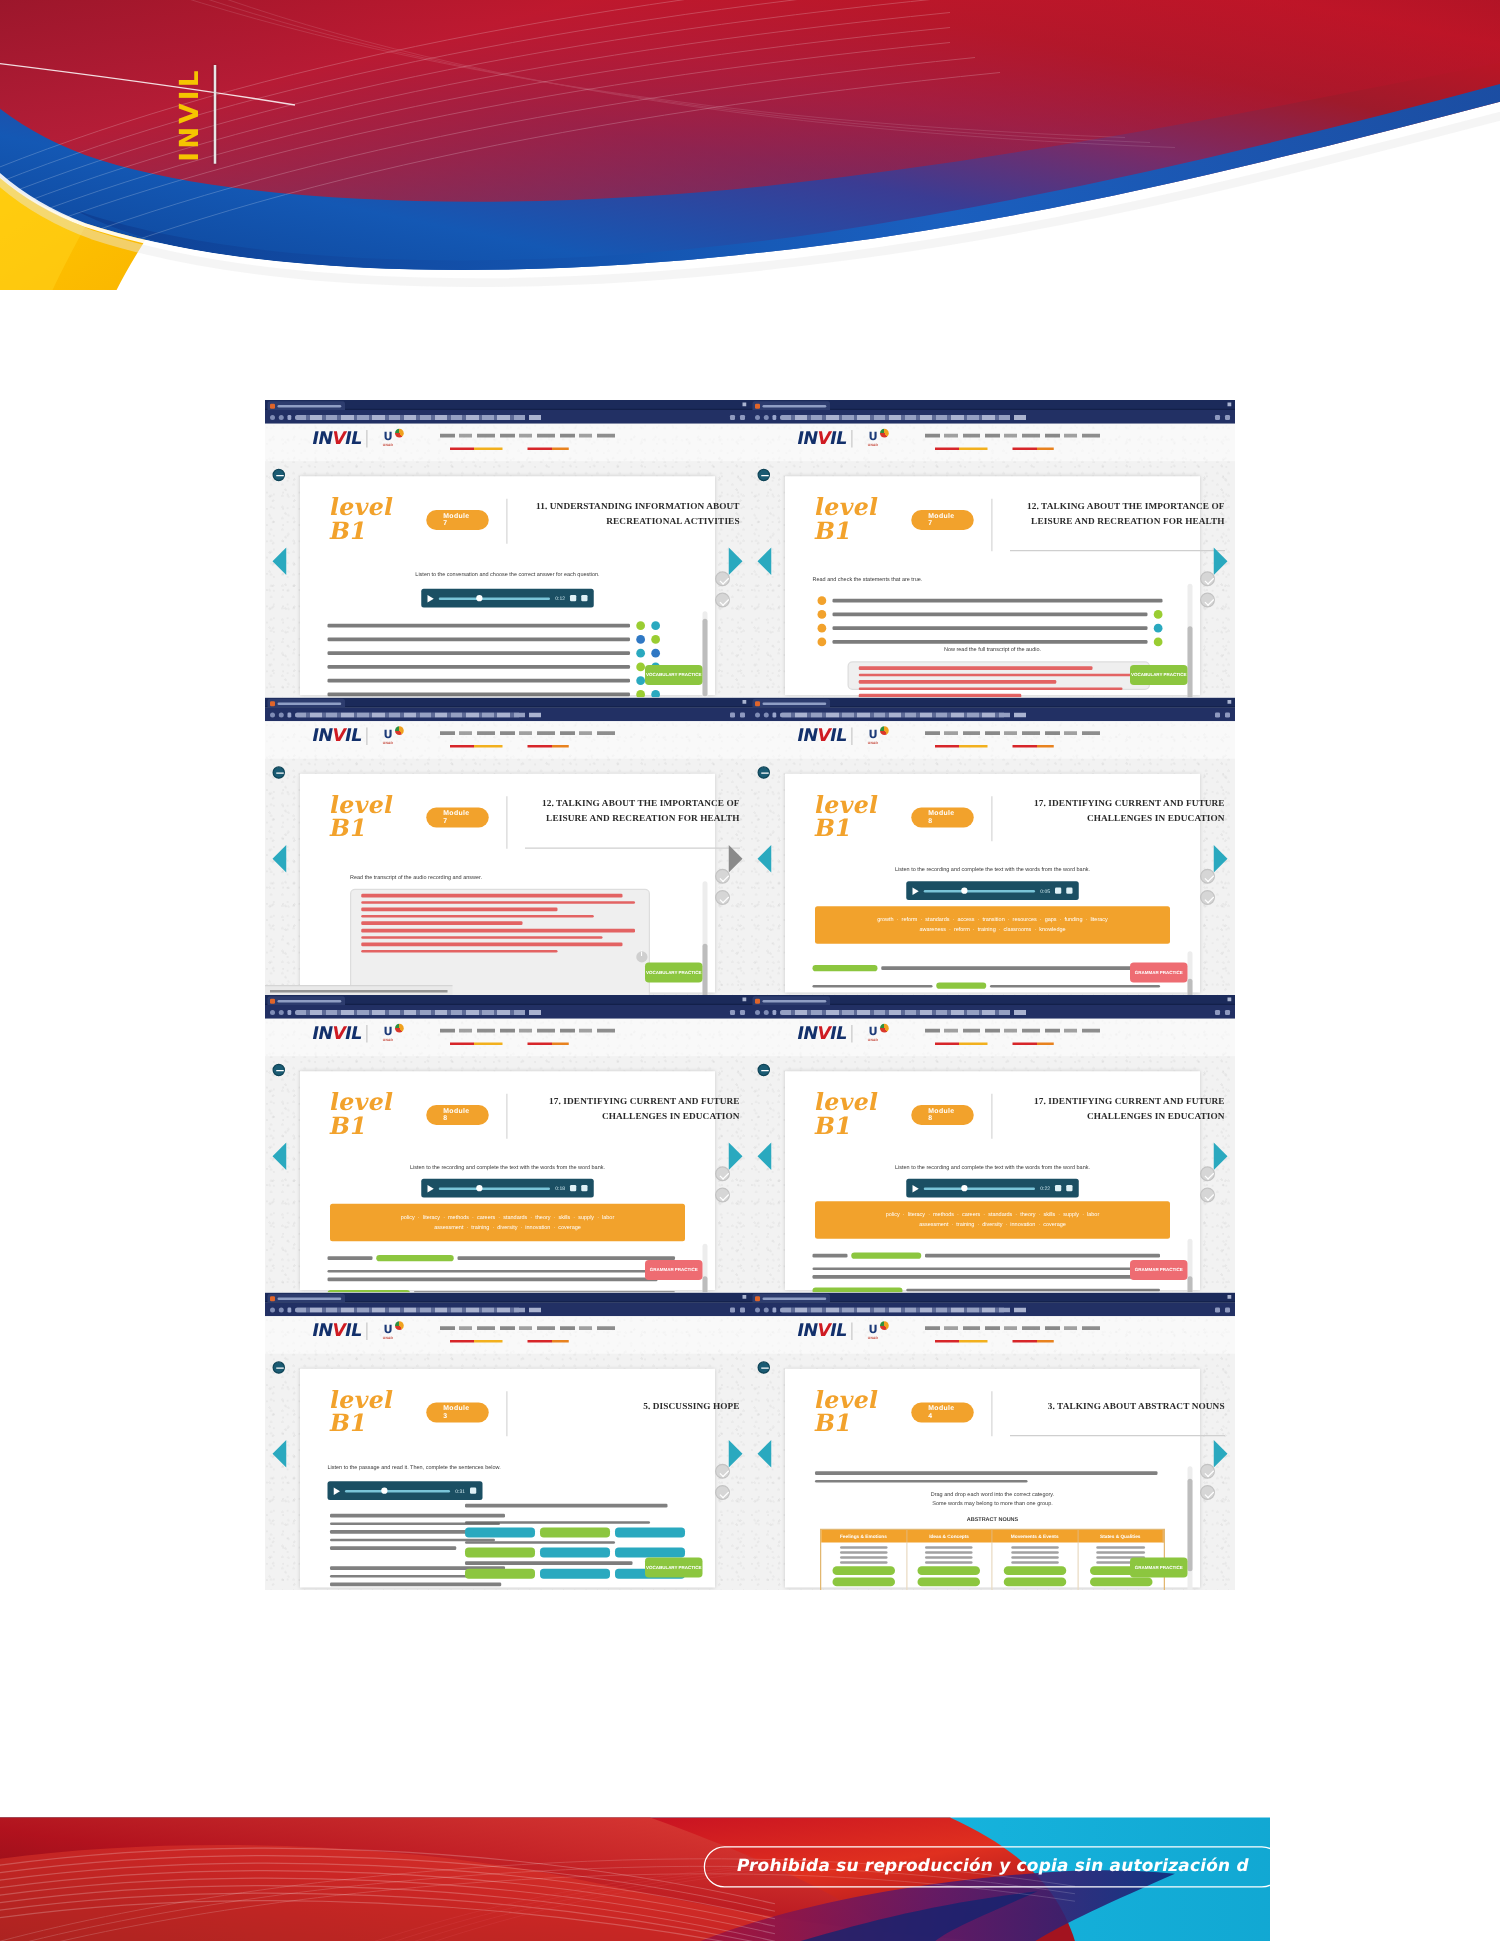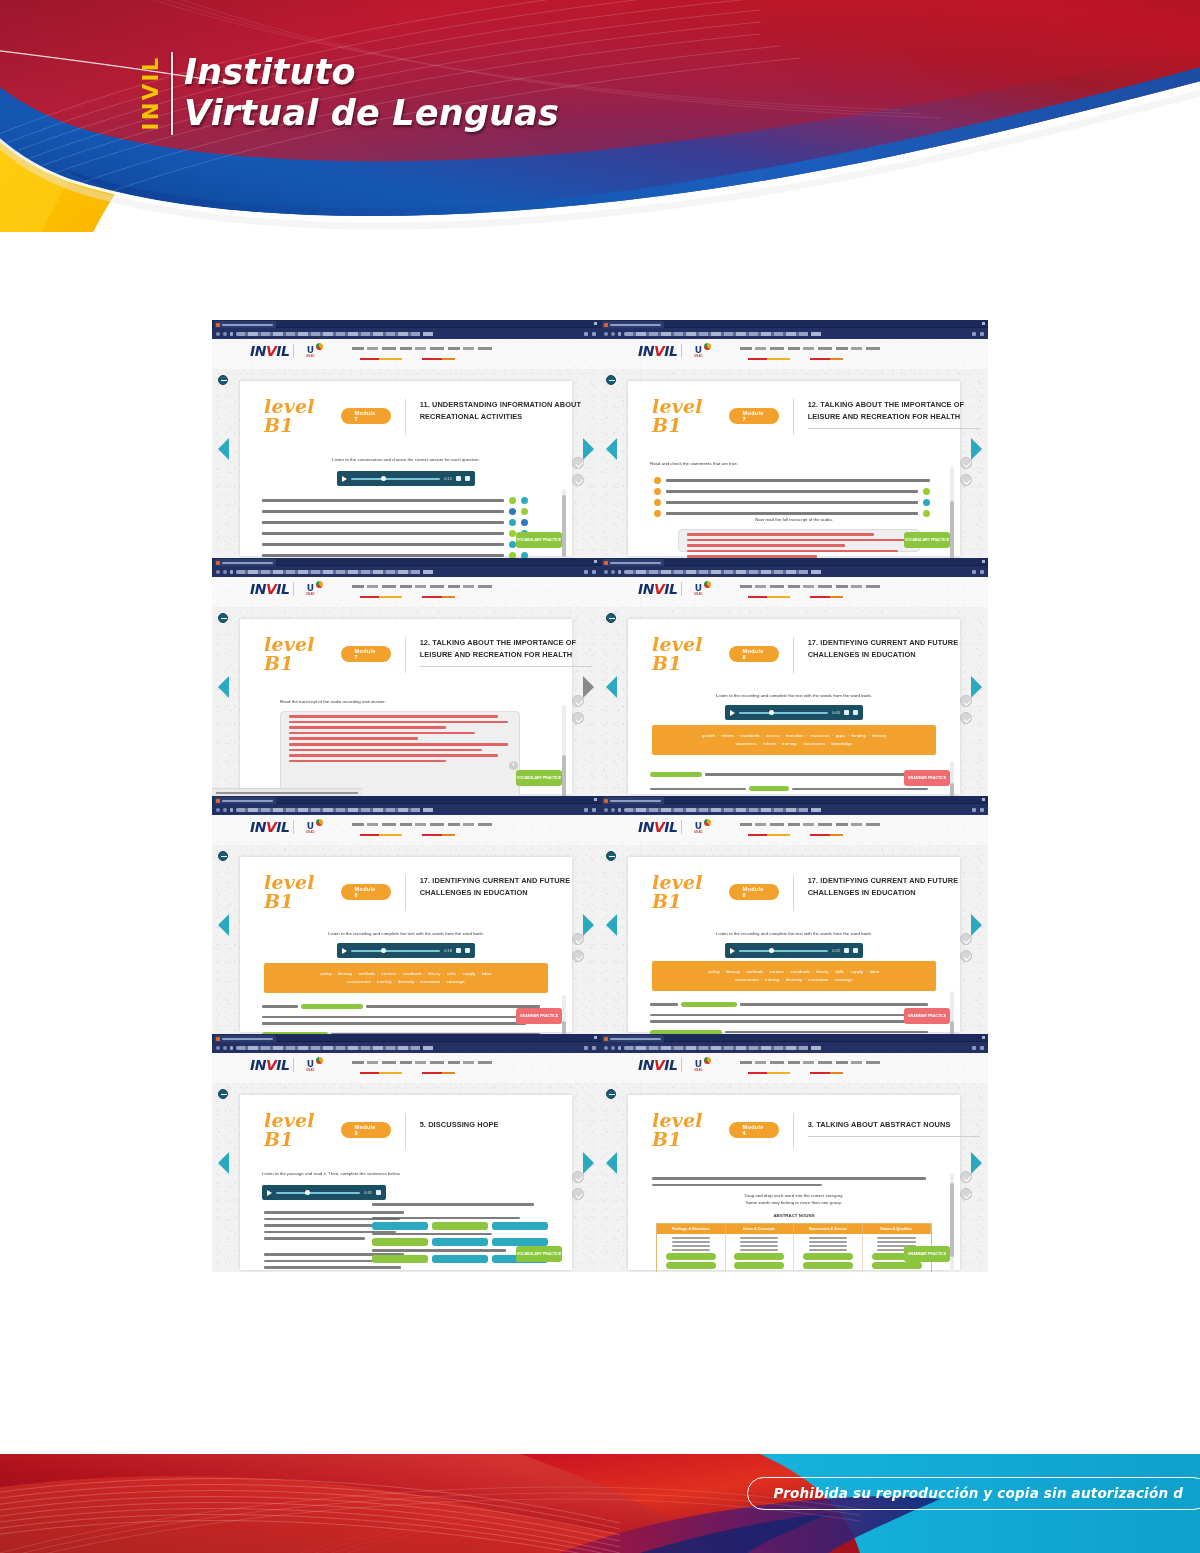--- a/index.html
+++ b/index.html
@@ -156,26 +156,26 @@
   .lvl-title {
     font-family:"DejaVu Serif", serif; font-style: italic; font-weight:700;
     font-size:19px; color:#F2A22C; letter-spacing:.2px; line-height:1;
   }
   .lvl-pill {
     background:#F2A22C; color:#fff; font-size:5.5px; font-weight:700;
     padding:2px 14px; border-radius:8px; letter-spacing:.3px;
   }
   .lvl-vrule { width:1px; align-self:stretch; background:#d8d8d8; margin-top:2px; }
   .unit-title {
-    width: 196px; text-align:left;
-    font-family:Liberation Sans, sans-serif; font-weight:700;
+    width: 196px; text-align:right;
+    font-family:Liberation Serif, serif; font-weight:700;
     font-size:7.4px; color:#2b2b2b; line-height:1.65; letter-spacing:.1px;
     padding-top:2px;
   }
-  .unit-title.u-underline { border-bottom:1px solid #cfcfcf; padding-bottom:5px; }
+  .unit-title.u-underline { border-bottom:1px solid #cfcfcf; padding-bottom:17px; }
 
   .instr {
     position:absolute; left:24px; right:24px; top:78px;
     text-align:center; font-size:4.4px; color:#3b3b3b; line-height:1.5;
   }
   .instr.l { text-align:left; }
 
   .audio-bar {
     position:absolute; left:50%; transform:translateX(-50%);
     width:138px; height:15px; background:#1b4f63; border-radius:2px;
@@ -255,21 +255,21 @@
   .drag-row{display:flex;gap:4px;margin:3px 0;}
   .drag-row .dg{flex:1;height:8px;background:#2AA9BF;border-radius:3px;}
   .drag-row .dg.g{background:#8CC63F;}
   .blank-line{height:2.4px;background:#5c5c5c;border-radius:1px;margin:3px 0;opacity:.8;}
 
   .info-dot{position:absolute;width:9px;height:9px;border-radius:50%;background:#cfcfcf;}
   .info-dot::after{content:"i";position:absolute;left:3.4px;top:.4px;font-size:6px;color:#fff;font-weight:700;}
 
   
   .footer-banner {
-    position:absolute; left:0; bottom:0; width:1200px; height:110px; overflow:hidden;
+    position:absolute; left:0; bottom:0; width:1016px; height:110px; overflow:hidden;
   }
   .footer-note {
     position:absolute; right:-10px; bottom:43px;
     border:1.6px solid #ffffff; border-radius:22px;
     padding:7px 26px 8px 26px;
     color:#ffffff; font-size:13.5px; font-style:italic; font-weight:700;
     font-family:"DejaVu Sans", sans-serif;
     white-space:nowrap; letter-spacing:.2px;
   }
 </style>
@@ -341,24 +341,20 @@
 
       <path d="M -60,40 C -48,98 -6,152 68,180 C 208,226 432,228 662,198 C 882,170 1082,114 1292,60" fill="none" stroke="#ffffff" stroke-width="3" opacity="0.9"></path>
       <path d="M -60,48 C -44,108 -2,160 74,188 C 216,234 438,236 668,206 C 888,178 1088,122 1296,68" fill="none" stroke="#e9e9e9" stroke-width="7" opacity="0.45"></path>
 
       <path d="M -40,46 C 60,58 150,70 236,84" fill="none" stroke="#ffffff" stroke-width="1.1" opacity="0.85"></path>
     </svg>
 
     <div class="logo-block">
       <div class="logo-invil">INVIL</div>
       <div class="logo-divider"></div>
-      <div class="logo-words">
-        <span>Instituto</span>
-        <span>Virtual de Lenguas</span>
-      </div>
     </div>
   </div>
 
 
   <div class="shots-grid">
 
     <div class="shot">
       <div class="b-titlebar">
         <div class="b-tab">
           <span class="b-favicon"></span>

